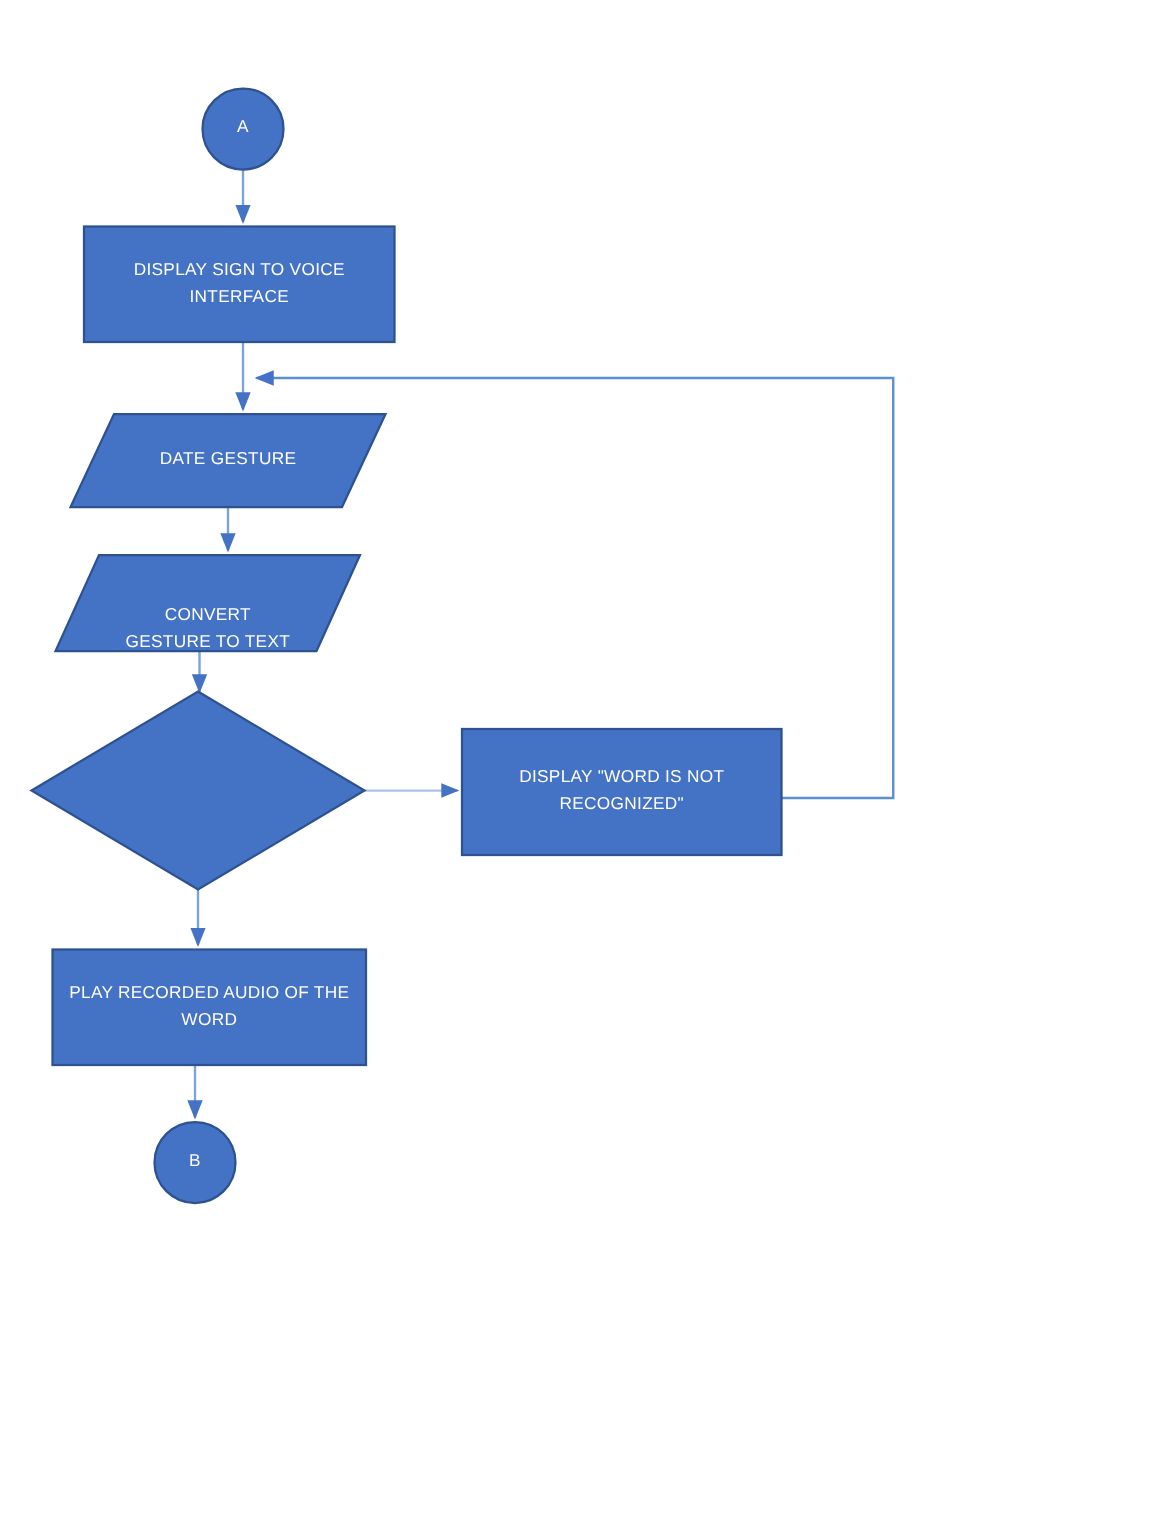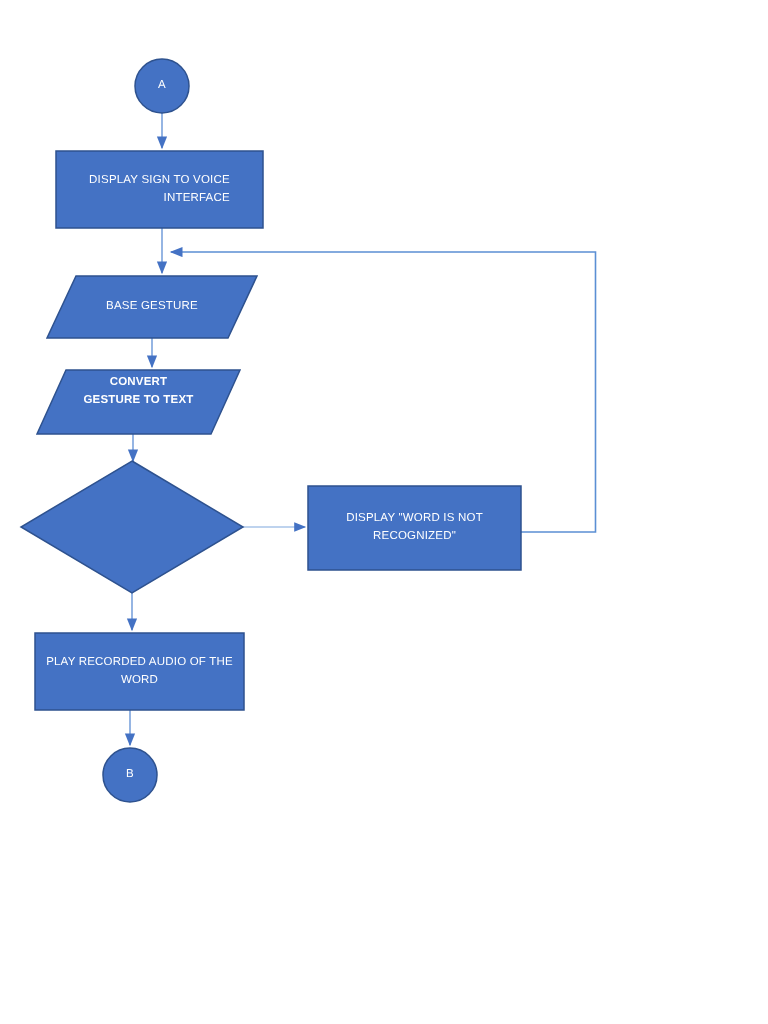--- a/index.html
+++ b/index.html
@@ -88,26 +88,26 @@
       <rect x="308" y="486" width="213" height="84" fill="#4472C4" stroke="#2E528F" stroke-width="1.5"></rect>
 
       <rect x="35" y="633" width="209" height="77" fill="#4472C4" stroke="#2E528F" stroke-width="1.5"></rect>
 
       <circle cx="130" cy="775" r="27" fill="#4472C4" stroke="#2E528F" stroke-width="1.5"></circle>
     </g>
   </svg>
 
   <div class="node-label" style="left:135px; top:59px; width:54px; height:54px;">A</div>
 
-  <div class="node-label" style="left:56px; top:151px; width:207px; height:77px;text-align:right;">DISPLAY SIGN TO VOICE
+  <div class="node-label" style="left:56px; top:151px; width:207px; height:77px;">DISPLAY SIGN TO VOICE
 INTERFACE</div>
 
-  <div class="node-label" style="left:47px; top:276px; width:210px; height:62px;">BASE GESTURE</div>
+  <div class="node-label" style="left:47px; top:276px; width:210px; height:62px;">DATE GESTURE</div>
 
-  <div class="node-label" style="left:37px; top:356px; width:203px; height:72px;font-weight:bold;">CONVERT
+  <div class="node-label" style="left:37px; top:384px; width:203px; height:72px;">CONVERT
 GESTURE TO TEXT</div>
 
 
   <div class="node-label" style="left:308px; top:486px; width:213px; height:84px;">DISPLAY "WORD IS NOT
 RECOGNIZED"</div>
 
   <div class="node-label" style="left:35px; top:633px; width:209px; height:77px;border-radius:11px;">PLAY RECORDED AUDIO OF THE
 WORD</div>
 
   <div class="node-label" style="left:103px; top:748px; width:54px; height:54px;">B</div>

